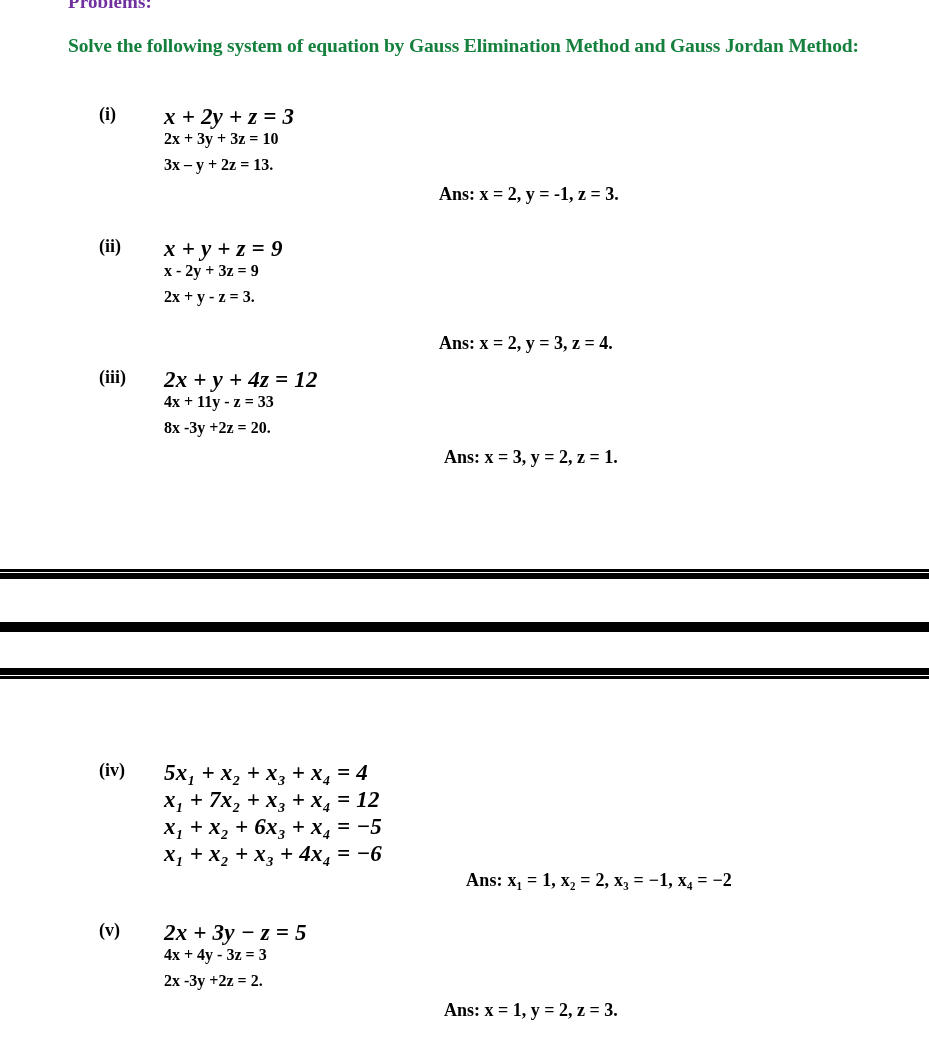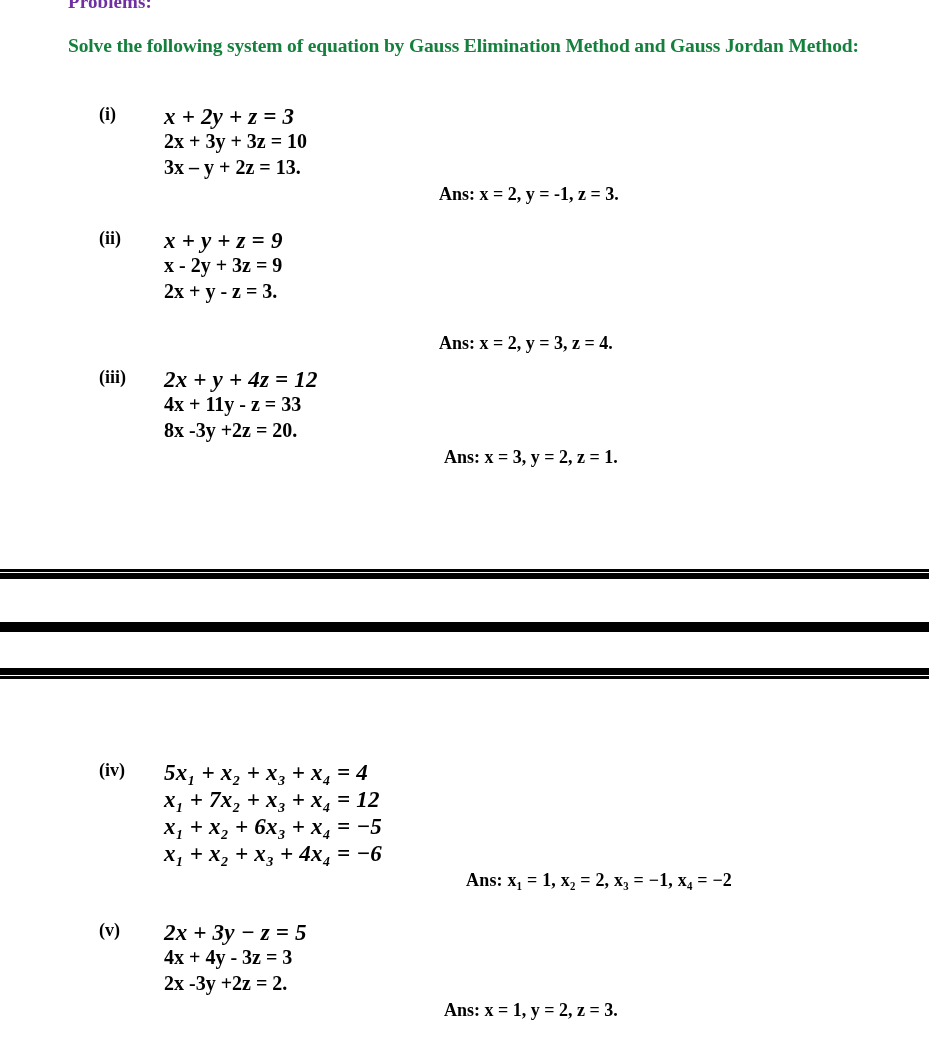--- a/index.html
+++ b/index.html
@@ -62,21 +62,21 @@
     left: 31px;
     top: 0;
     font-size: 18px;
     font-weight: bold;
     white-space: nowrap;
   }
   .eqline {
     position: absolute;
     left: 96px;
     top: 0;
-    font-size: 20px;
+    font-size: 16px;
     font-weight: bold;
     white-space: nowrap;
   }
   
   .eqline.math {
     font-style: italic;
     font-size: 23px;
     letter-spacing: 0.2px;
   }
 
@@ -115,21 +115,21 @@
     </div>
     <div class="prob-row">
       <span class="eqline">2x + 3y + 3z = 10</span>
     </div>
     <div class="prob-row">
       <span class="eqline">3x – y + 2z = 13.</span>
     </div>
   </div>
   <div class="answer" style="left:439px; top:184px;">Ans: x = 2, y = -1, z = 3.</div>
 
-  <div class="problem" style="top:228px;text-align:right;">
+  <div class="problem" style="top:236px;text-align:right;">
     <div class="prob-row">
       <span class="numeral">(ii)</span>
       <span class="eqline math">x  + y + z = 9</span>
     </div>
     <div class="prob-row">
       <span class="eqline">x - 2y + 3z = 9</span>
     </div>
     <div class="prob-row">
       <span class="eqline">2x + y - z = 3.</span>
     </div>

